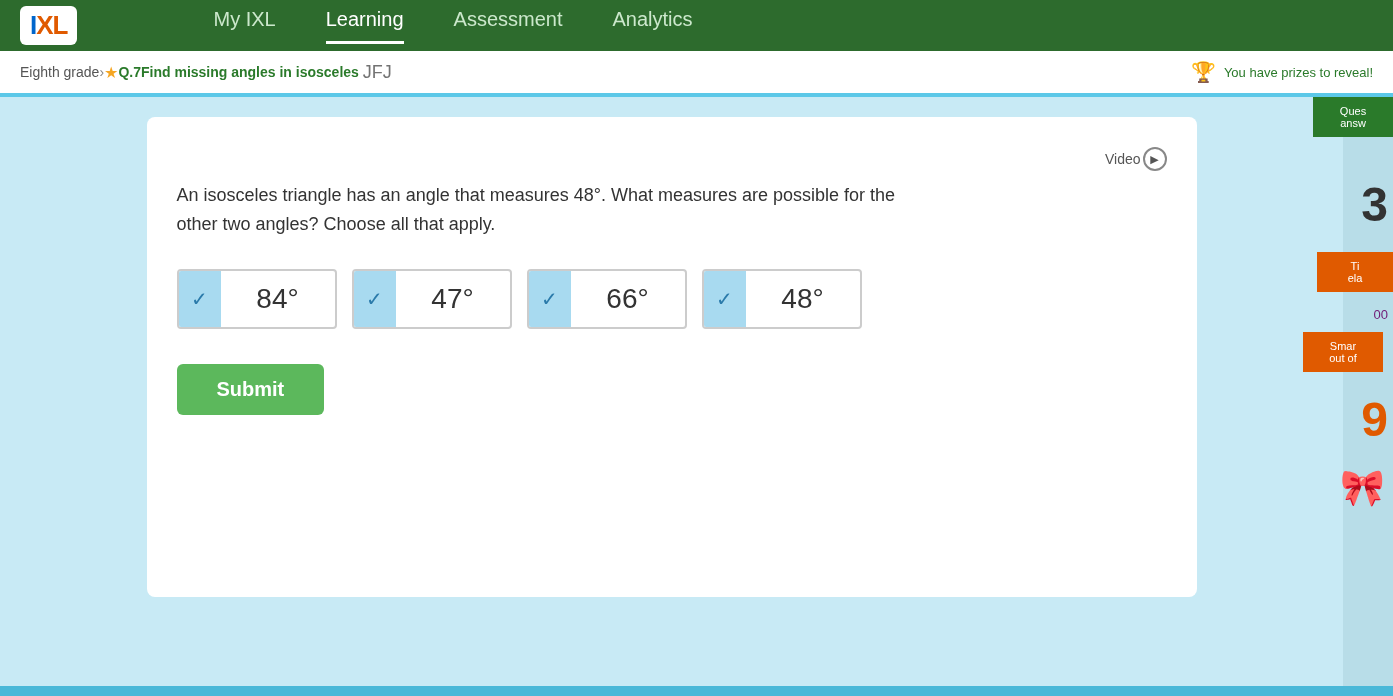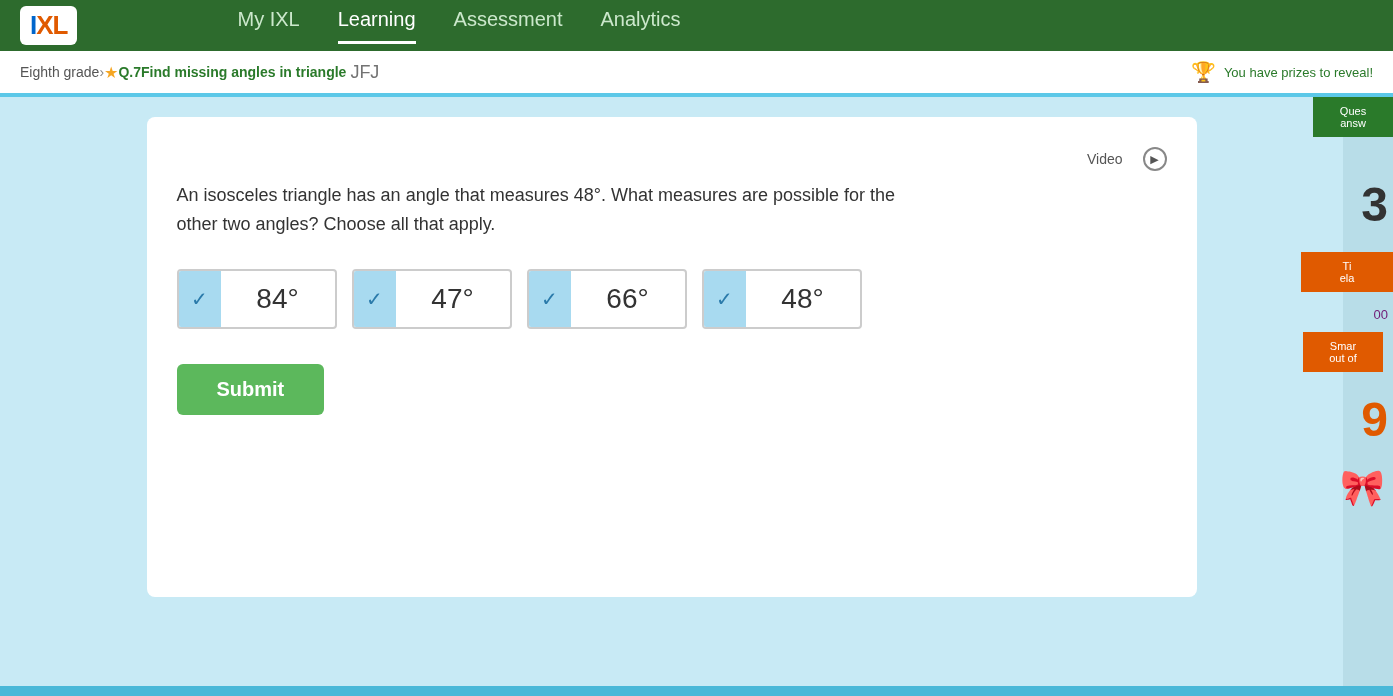--- a/index.html
+++ b/index.html
@@ -32,22 +32,22 @@
       font-size: 26px;
       font-weight: 900;
       color: #e05a00;
       letter-spacing: -1px;
     }
     .logo-text span {
       color: #0066cc;
     }
     .nav-links {
       display: flex;
-      gap: 38px;
-      margin-left: 120px;
+      gap: 50px;
+      margin-left: 96px;
     }
     .nav-link {
       color: #cce8cc;
       font-size: 20px;
       cursor: pointer;
       text-decoration: none;
     }
     .nav-link.active {
       color: white;
       font-weight: normal;
@@ -120,21 +120,21 @@
       padding: 30px 30px 40px 30px;
       max-width: 1050px;
       margin: 0 auto;
       min-height: 480px;
     }
 
     .video-btn {
       float: right;
       display: flex;
       align-items: center;
-      gap: 20px;
+      gap: 2px;
       color: #555;
       font-size: 14px;
       cursor: pointer;
       margin-bottom: 10px;
     }
     .video-circle {
       width: 24px;
       height: 24px;
       border: 2px solid #888;
       border-radius: 50%;
@@ -236,21 +236,21 @@
       right: 5px;
     }
 
     .sidebar-time-btn {
       background: #e05a00;
       color: white;
       font-size: 11px;
       padding: 8px 6px;
       text-align: center;
       cursor: pointer;
-      width: 92px;
+      width: 76px;
       position: absolute;
       top: 155px;
       right: 0;
     }
 
     .sidebar-timer {
       font-size: 13px;
       color: #701a75;
       position: absolute;
       top: 210px;
@@ -301,21 +301,21 @@
     <a class="nav-link">Assessment</a>
     <a class="nav-link">Analytics</a>
   </div>
 </nav>
 
 <div class="breadcrumb-bar">
   <span class="breadcrumb-text">Eighth grade</span>
   <span class="breadcrumb-arrow">›</span>
   <span class="breadcrumb-star">★</span>
   <span class="breadcrumb-link">Q.7</span>
-  <span class="breadcrumb-link">Find missing angles in triangle</span>
+  <span class="breadcrumb-link">Find missing angles in isosceles</span>
   <span class="breadcrumb-code">JFJ</span>
   <div class="prizes-section">
     <span class="trophy-icon">🏆</span>
     <span>You have prizes to reveal!</span>
   </div>
 </div>
 
 <div class="main-area">
 
   <div class="content-area">

